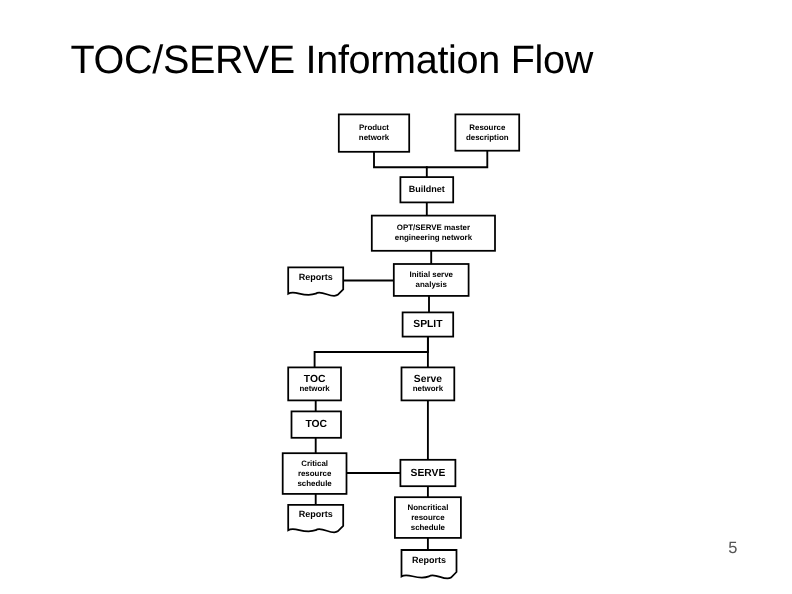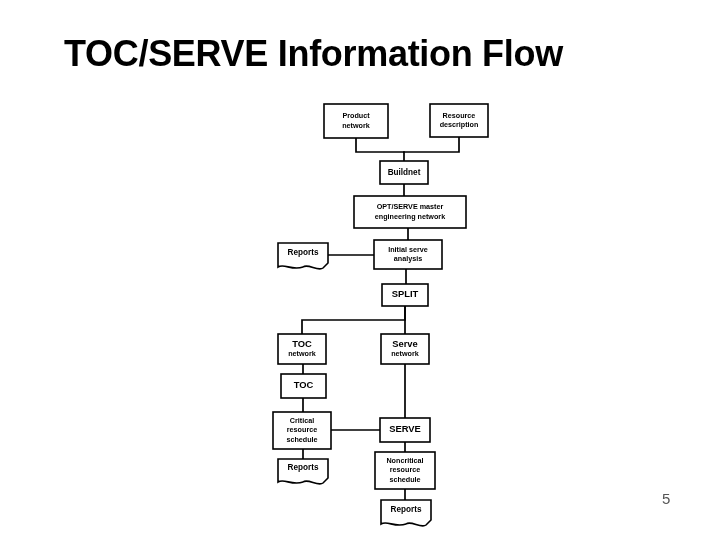--- a/index.html
+++ b/index.html
@@ -22,35 +22,35 @@
     height: 540px;
     background: #ffffff;
   }
   #slide-title {
     position: absolute;
     left: 64px;
     top: 32px;
     width: 600px;
     font-size: 36px;
     line-height: 44px;
-    font-weight: bold;
+    font-weight: normal;
     letter-spacing: -0.3px;
     color: #000000;
     white-space: nowrap;
   }
   #page-number {
     position: absolute;
     left: 662px;
     top: 490px;
     font-size: 15px;
     color: #555555;
   }
   #diagram-wrap {
     position: absolute;
-    left: 256px;
+    left: 240px;
     top: 95px;
     width: 250px;
     height: 440px;
   }
   svg#flow-diagram {
     display: block;
     width: 250px;
     height: 440px;
   }
   .node-box {

